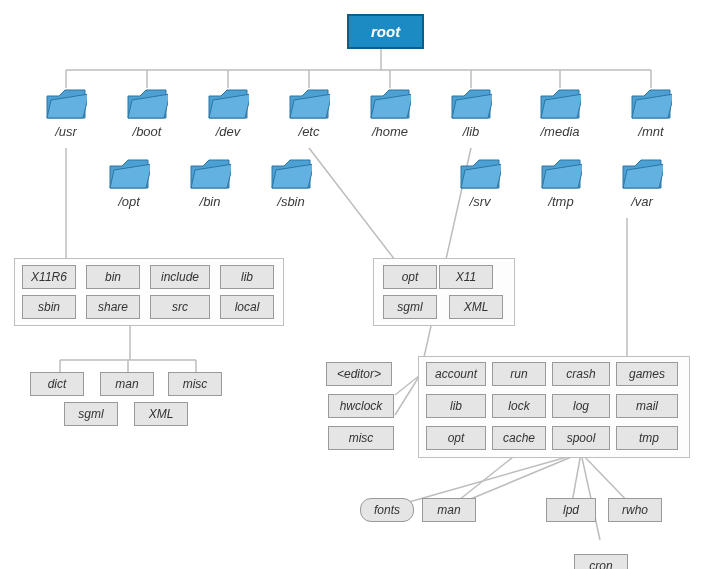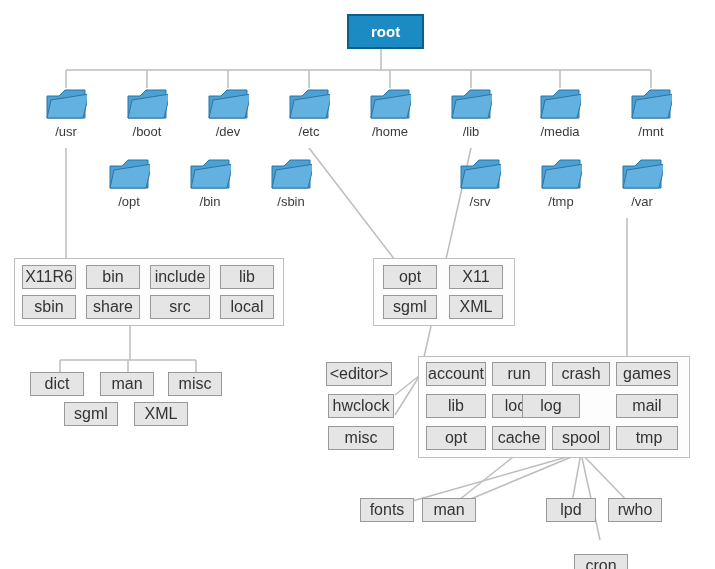--- a/index.html
+++ b/index.html
@@ -8,20 +8,21 @@
     font-family: Arial, Helvetica, sans-serif;
     background: #fff;
     width: 715px;
     height: 569px;
     position: relative;
   }
   .stage {
     position: relative;
     width: 678px;
     height: 569px;
+    font-style: italic;
   }
   svg.lines {
     position: absolute;
     top: 0; left: 0;
     width: 715px; height: 569px;
     pointer-events: none;
   }
   .root-box {
     position: absolute;
     background: #1d8bc3;
@@ -45,21 +46,21 @@
   .folder svg { display: block; margin: 0 auto; }
   .group-box {
     position: absolute;
     border: 1px solid #bfbfbf;
     background: #fdfdfd;
   }
   .cell {
     position: absolute;
     border: 1px solid #999;
     background: #e5e5e5;
-    font-size: 16px;
+    font-size: 12px;
     color: #333;
     text-align: center;
     display: flex;
     align-items: center;
     justify-content: center;
     padding: 0 4px;
     box-sizing: border-box;
   }
 </style>
 </head>
@@ -222,41 +223,41 @@
 <div class="cell" style="left:220px; top:295px; width:54px; height:24px;">local</div>
 
 <div class="cell" style="left:30px;  top:372px; width:54px; height:24px;">dict</div>
 <div class="cell" style="left:100px; top:372px; width:54px; height:24px;">man</div>
 <div class="cell" style="left:168px; top:372px; width:54px; height:24px;">misc</div>
 <div class="cell" style="left:64px;  top:402px; width:54px; height:24px;">sgml</div>
 <div class="cell" style="left:134px; top:402px; width:54px; height:24px;">XML</div>
 
 <div class="group-box" style="left:373px; top:258px; width:140px; height:66px;"></div>
 <div class="cell" style="left:383px; top:265px; width:54px; height:24px;">opt</div>
-<div class="cell" style="left:449px; top:265px; width:54px; height:24px;">X11</div>
+<div class="cell" style="left:439px; top:265px; width:54px; height:24px;">X11</div>
 <div class="cell" style="left:383px; top:295px; width:54px; height:24px;">sgml</div>
 <div class="cell" style="left:449px; top:295px; width:54px; height:24px;">XML</div>
 
 <div class="cell" style="left:326px; top:362px; width:66px; height:24px;">&lt;editor&gt;</div>
 <div class="cell" style="left:328px; top:394px; width:66px; height:24px;">hwclock</div>
 <div class="cell" style="left:328px; top:426px; width:66px; height:24px;">misc</div>
 
 <div class="group-box" style="left:418px; top:356px; width:270px; height:100px;"></div>
 <div class="cell" style="left:426px; top:362px; width:60px; height:24px;">account</div>
 <div class="cell" style="left:492px; top:362px; width:54px; height:24px;">run</div>
 <div class="cell" style="left:552px; top:362px; width:58px; height:24px;">crash</div>
 <div class="cell" style="left:616px; top:362px; width:62px; height:24px;">games</div>
 <div class="cell" style="left:426px; top:394px; width:60px; height:24px;">lib</div>
 <div class="cell" style="left:492px; top:394px; width:54px; height:24px;">lock</div>
-<div class="cell" style="left:522px; top:394px; width:58px; height:24px;">log</div>
+<div class="cell" style="left:552px; top:394px; width:58px; height:24px;">log</div>
 <div class="cell" style="left:616px; top:394px; width:62px; height:24px;">mail</div>
 <div class="cell" style="left:426px; top:426px; width:60px; height:24px;">opt</div>
 <div class="cell" style="left:492px; top:426px; width:54px; height:24px;">cache</div>
 <div class="cell" style="left:552px; top:426px; width:58px; height:24px;">spool</div>
 <div class="cell" style="left:616px; top:426px; width:62px; height:24px;padding-left:8px;">tmp</div>
 
-<div class="cell" style="left:360px; top:498px; width:54px; height:24px;">fonts</div>
+<div class="cell" style="left:360px; top:498px; width:54px; height:24px;border-radius:11px;">fonts</div>
 <div class="cell" style="left:422px; top:498px; width:54px; height:24px;">man</div>
 <div class="cell" style="left:546px; top:498px; width:50px; height:24px;">lpd</div>
 <div class="cell" style="left:608px; top:498px; width:54px; height:24px;">rwho</div>
 <div class="cell" style="left:574px; top:554px; width:54px; height:24px;">cron</div>
 
 </div>
 
 </body></html>

